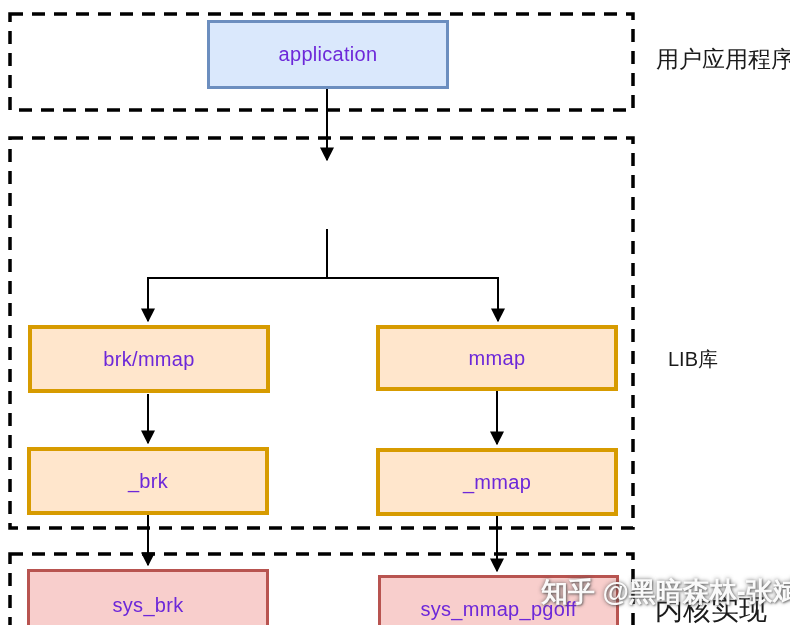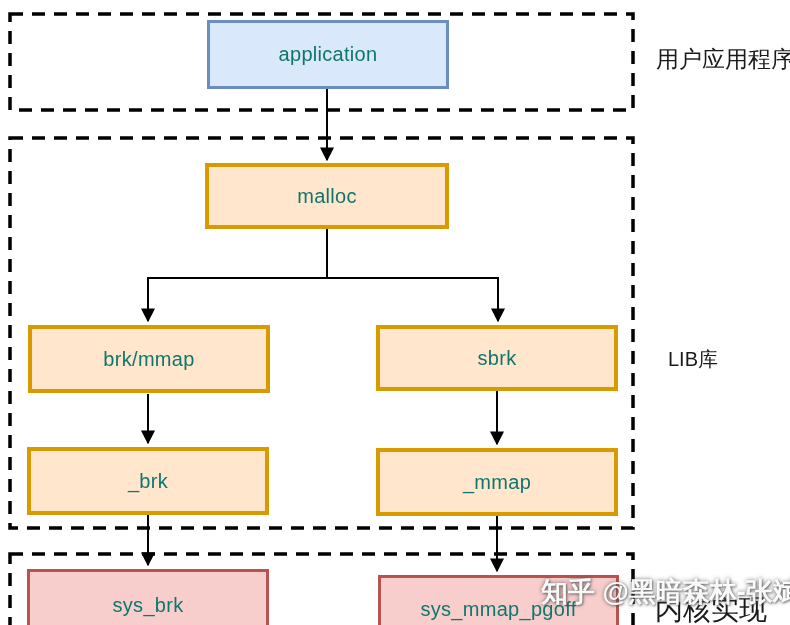--- a/index.html
+++ b/index.html
@@ -17,21 +17,21 @@
     width: 790px; height: 625px;
     pointer-events: none;
   }
   .node {
     position: absolute;
     box-sizing: border-box;
     display: flex;
     align-items: center;
     justify-content: center;
     font-size: 20px;
-    color: #0f766e;
+    color: #6d28d9;
     letter-spacing: 0.3px;
   }
   .node-app {
     background: #dae8fc;
     border: 3px solid #6c8ebf;
   }
   .node-lib {
     background: #ffe6cc;
     border: 4px solid #d79b00;
   }
@@ -86,30 +86,27 @@
     <line x1="497" y1="391" x2="497" y2="444" stroke="#000" stroke-width="2" marker-end="url(#arrow)"></line>
 
     <line x1="148" y1="515" x2="148" y2="565" stroke="#000" stroke-width="2" marker-end="url(#arrow)"></line>
     <line x1="497" y1="516" x2="497" y2="571" stroke="#000" stroke-width="2" marker-end="url(#arrow)"></line>
   </svg>
 
   <div class="node node-app" style="left:207px; top:20px; width:242px; height:69px;">
     <span>application</span>
   </div>
 
-  <div class="node node-lib" style="left:205px; top:163px; width:244px; height:66px;">
-    <span>malloc</span>
-  </div>
 
   <div class="node node-lib" style="left:28px; top:325px; width:242px; height:68px;">
     <span>brk/mmap</span>
   </div>
 
   <div class="node node-lib" style="left:376px; top:325px; width:242px; height:66px;">
-    <span>sbrk</span>
+    <span>mmap</span>
   </div>
 
   <div class="node node-lib" style="left:27px; top:447px; width:242px; height:68px;">
     <span>_brk</span>
   </div>
 
   <div class="node node-lib" style="left:376px; top:448px; width:242px; height:68px;">
     <span>_mmap</span>
   </div>
 

